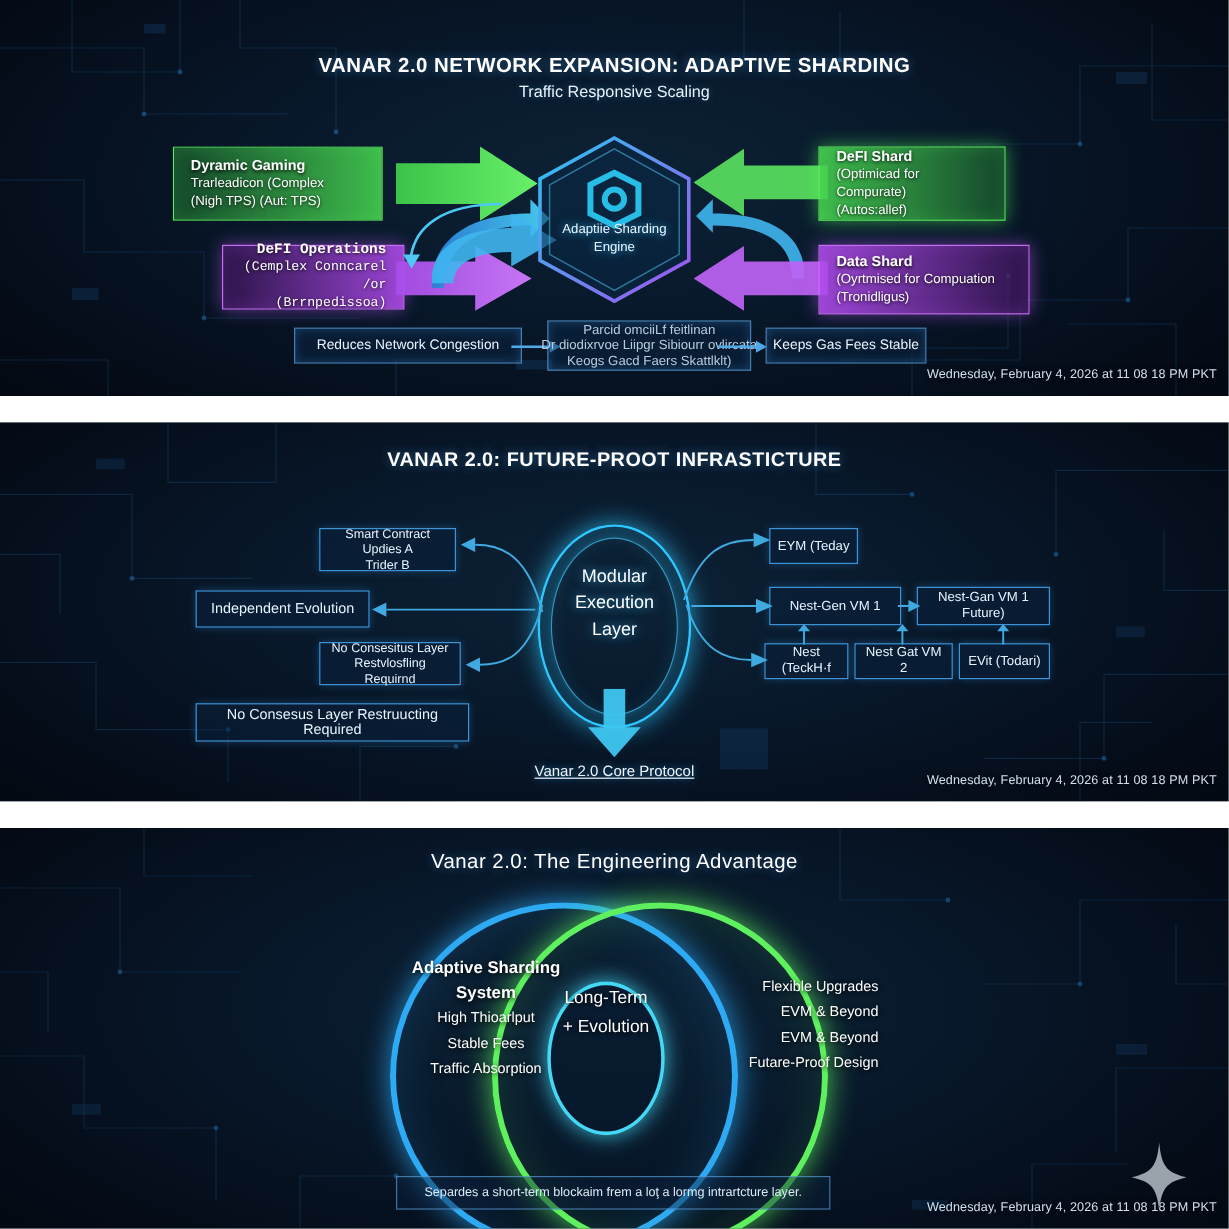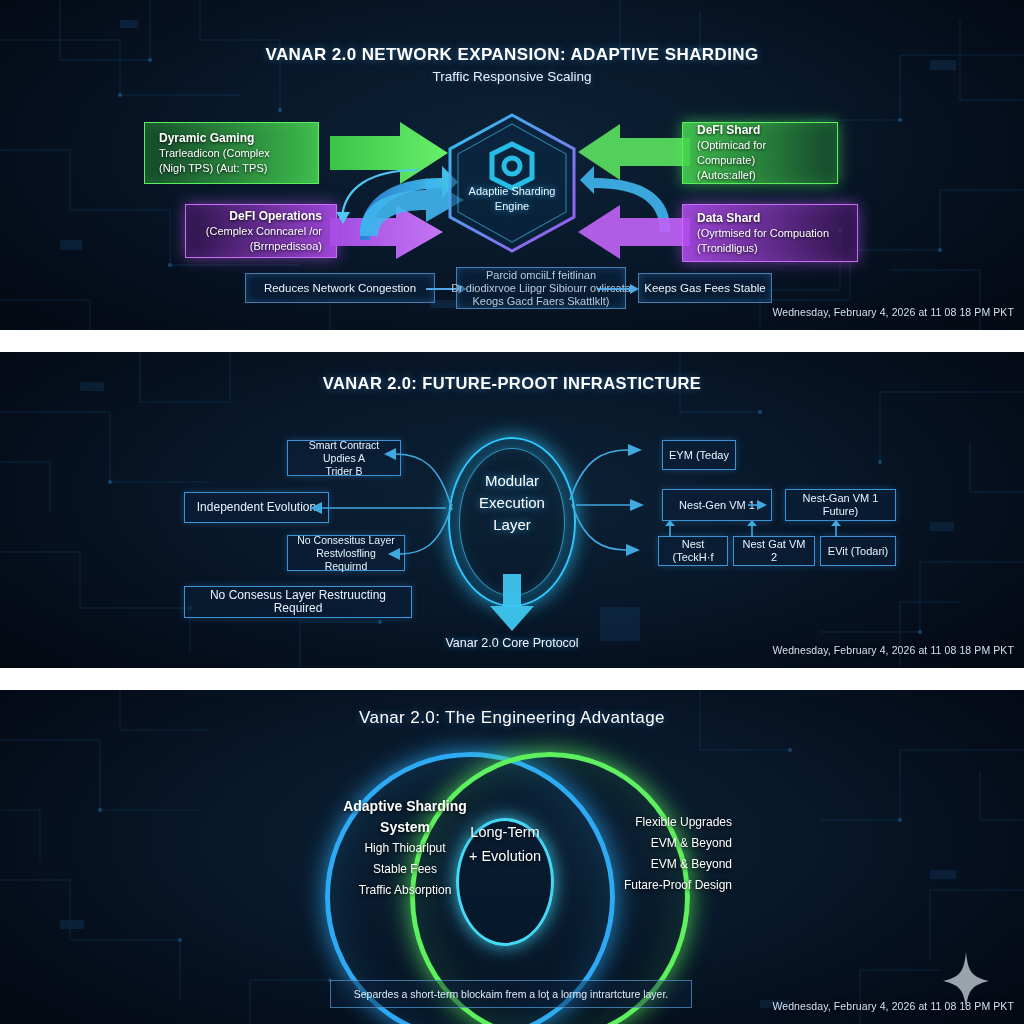--- a/index.html
+++ b/index.html
@@ -105,30 +105,29 @@
   .ring-label{
     position:absolute; left:440px; top:118px; width:144px; text-align:center;
     color:#ffffff; font-size:15px; line-height:22px;
     text-shadow:0 0 9px rgba(60,190,255,.8);
   }
   .nbox{
     position:absolute; display:flex; align-items:center; justify-content:center;
     border:1px solid #3b93d8; background:rgba(10,32,60,.55);
     color:#e7f3ff; font-size:10.5px; line-height:13px; text-align:center; padding:3px 6px;
     box-shadow:0 0 7px rgba(60,150,230,.3);
-    margin-left:21px;
   }
   .ar{ position:absolute; pointer-events:none; }
 
   .downarrow{
     position:absolute; left:489px; top:222px; width:46px; height:58px;
   }
   .core-label{
     position:absolute; left:362px; top:284px; width:300px; text-align:center;
-    color:#eef6ff; font-size:12.5px; text-shadow:0 0 7px rgba(60,190,255,.6);
+    color:#eef6ff; font-size:12.5px; text-shadow:0 0 7px rgba(60,190,255,.6);text-decoration:underline;
   }
 
   
   #p3{ top:690px; height:334px; }
 
   .venn{ position:absolute; border-radius:50%; }
   .venn.blue{
     left:325px; top:62px; width:290px; height:290px;
     border:5px solid #2eaaf5;
     box-shadow:0 0 24px rgba(46,170,245,.8), inset 0 0 40px rgba(46,170,245,.18);
@@ -210,21 +209,21 @@
     <svg class="ar" style="left:330px; top:120px; width:120px; height:66px;" viewBox="0 0 120 66">
       <defs>
           <linearGradient id="g1" x1="0" x2="1">
             <stop offset="0" stop-color="#3dcc4a"></stop>
             <stop offset="1" stop-color="#6dfb6d"></stop>
           </linearGradient>
         </defs>
       <path d="M0 16 H70 V2 L118 33 L70 64 V50 H0 Z" fill="url(#g1)" opacity=".95"></path>
     </svg>
 
-    <div class="chip purple" style="left:185px; top:204px; width:152px; height:54px; align-items:flex-end; text-align:right;">
+    <div class="chip purple" style="left:185px; top:204px; width:152px; height:54px; align-items:flex-end; text-align:right;font-family:Liberation Mono, monospace;">
       <span class="hl">DeFI Operations</span>
       <span>(Cemplex Conncarel /or</span>
       <span>(Brrnpedissoa)</span>
     </div>
     <svg class="ar" style="left:330px; top:204px; width:115px; height:56px;" viewBox="0 0 115 56">
       <defs>
           <linearGradient id="g2" x1="0" x2="1">
             <stop offset="0" stop-color="#a84ce8"></stop>
             <stop offset="1" stop-color="#cf7bff"></stop>
           </linearGradient>

